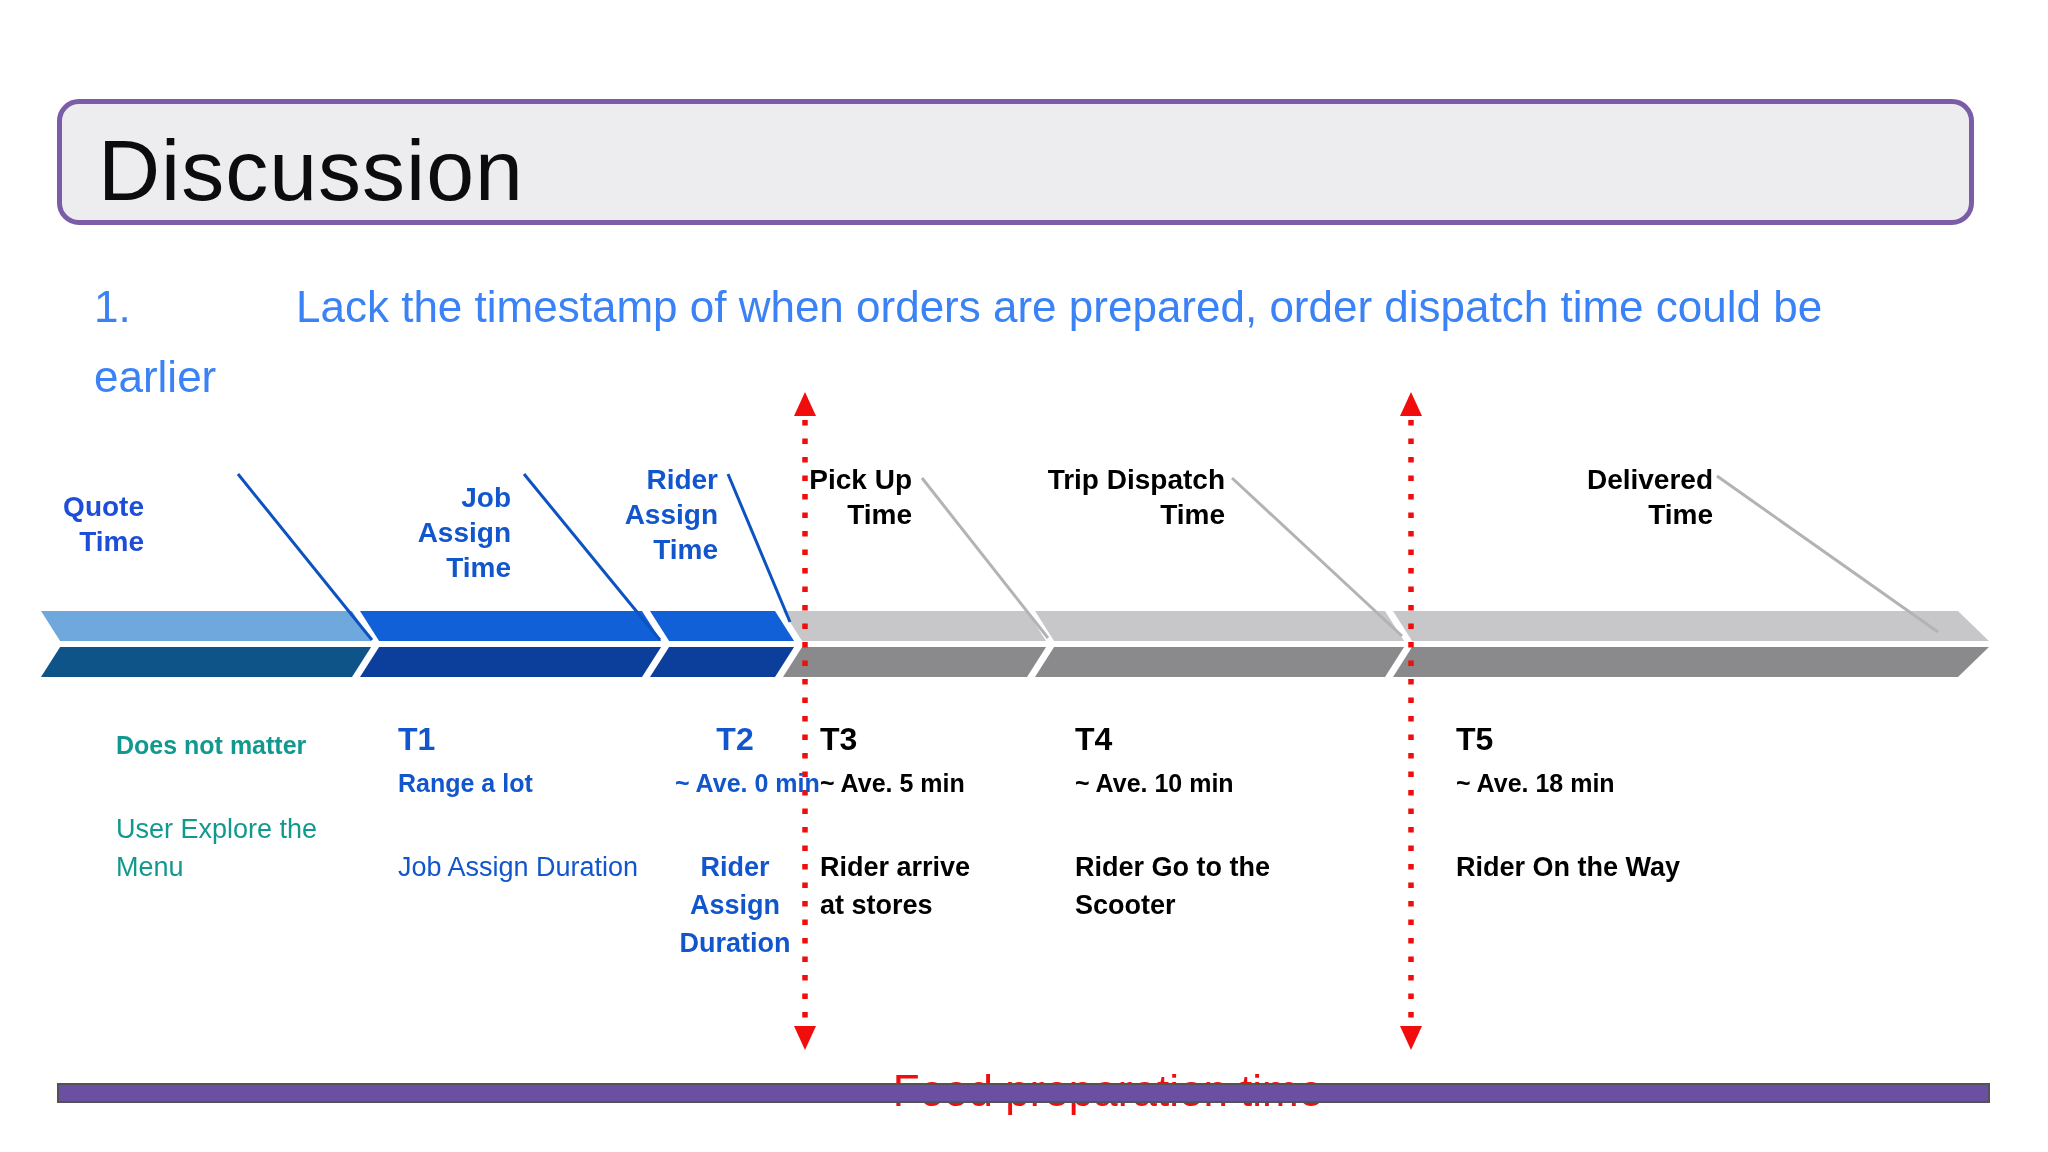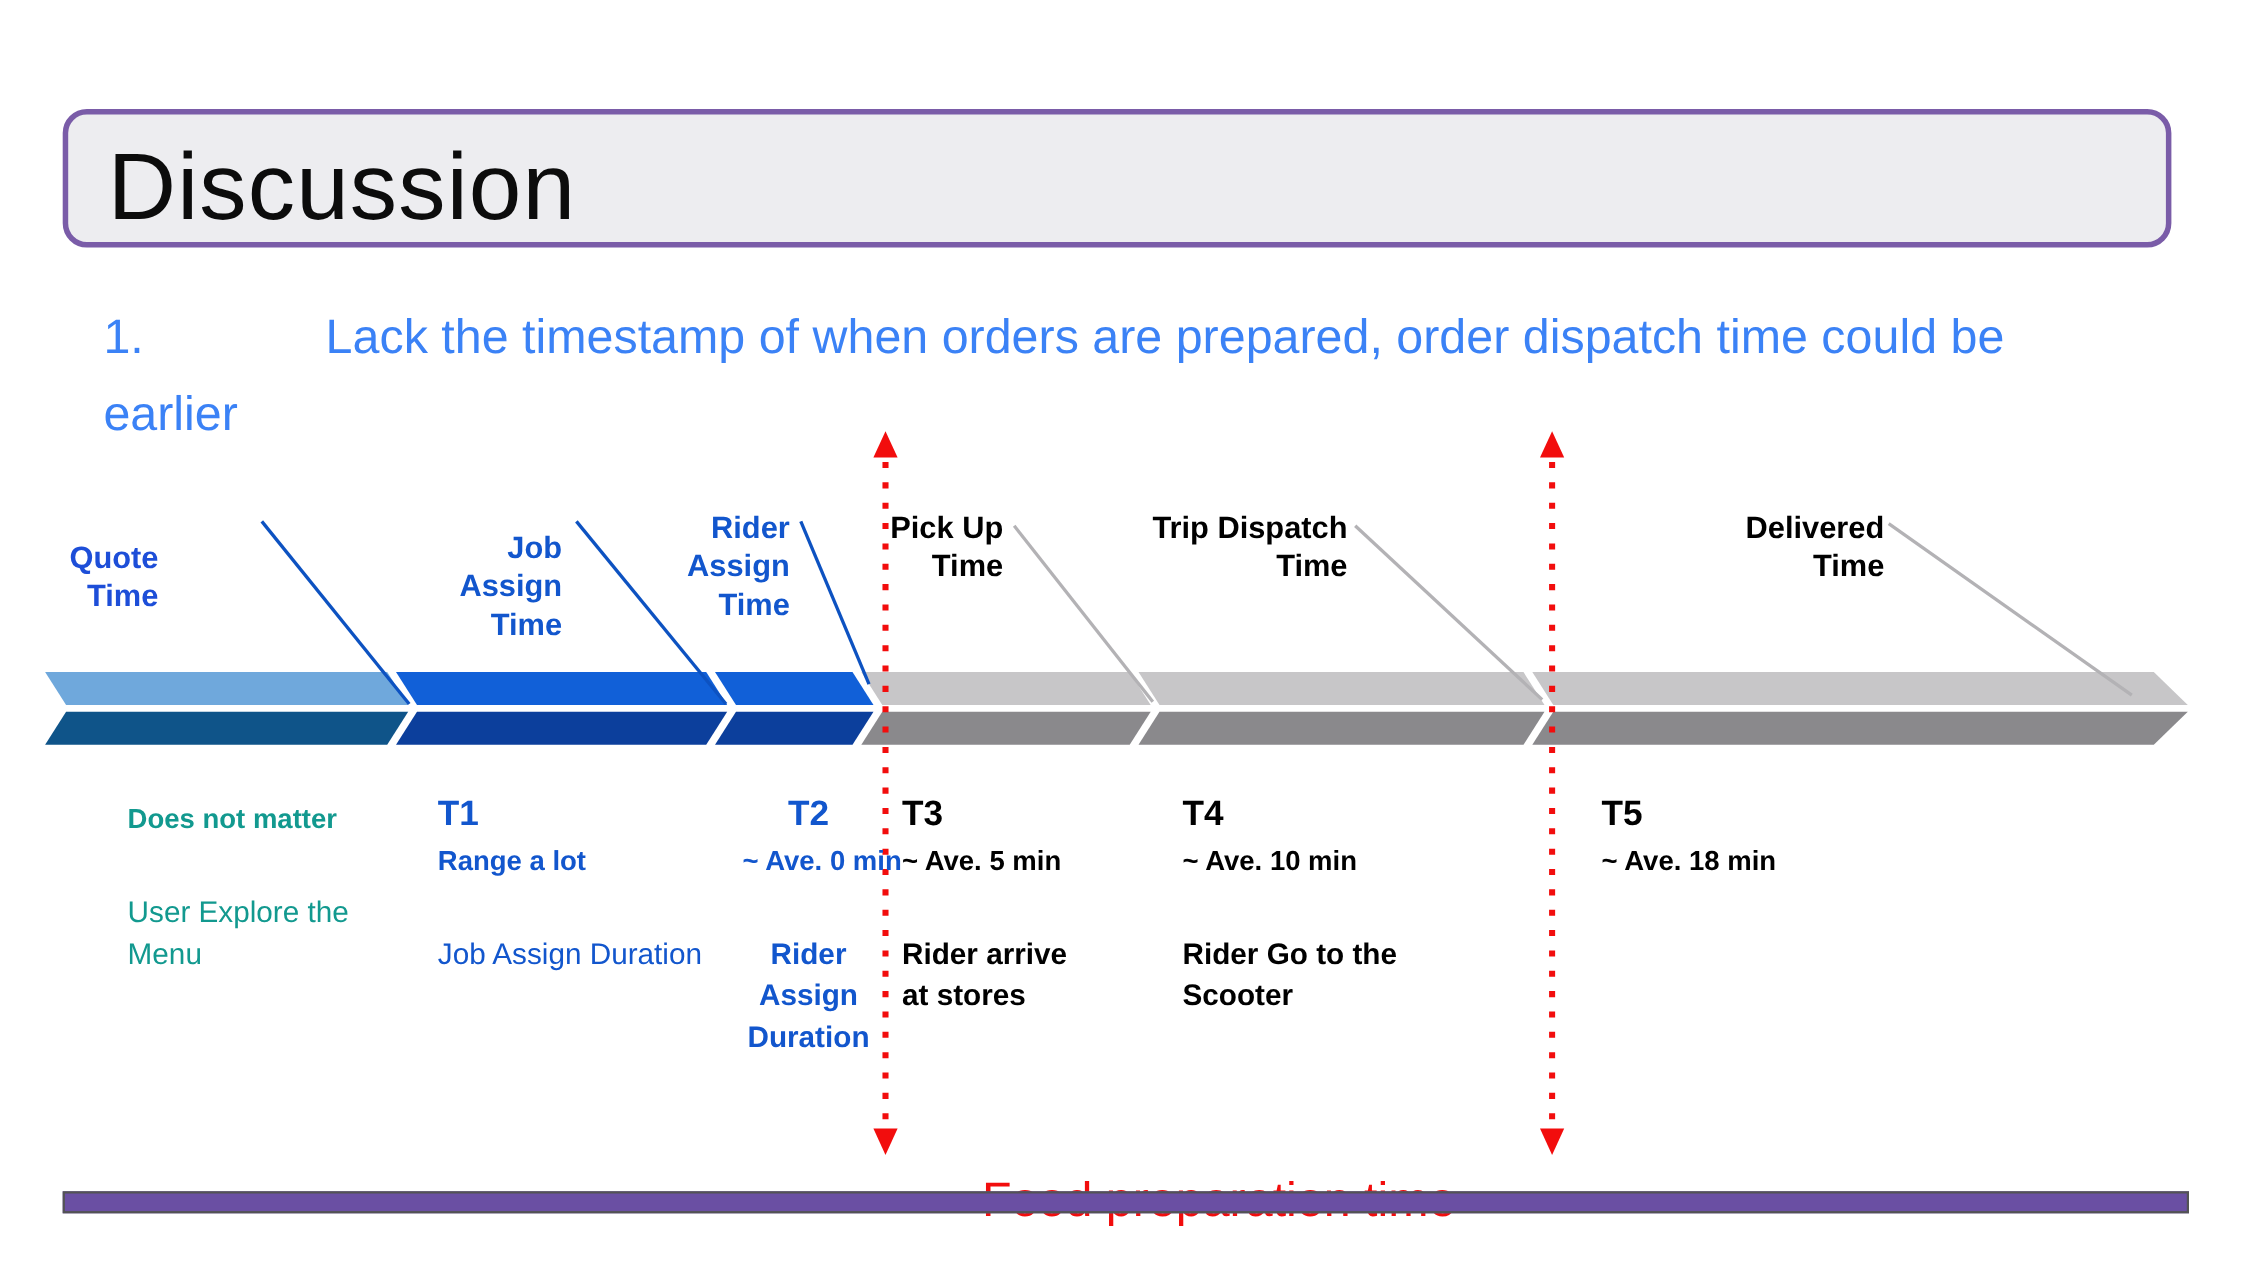--- a/index.html
+++ b/index.html
@@ -139,20 +139,21 @@
         <div class="t-desc bold">Rider arrive at stores</div>
       </div>
       <div class="t-col" style="left: 1075px; top: 720px; width: 200px; color: rgb(0, 0, 0);">
         <div class="t-name">T4</div>
         <div class="t-sub">~ Ave. 10 min</div>
         <div class="t-desc bold">Rider Go to the Scooter</div>
       </div>
       <div class="t-col" style="left: 1456px; top: 720px; width: 330px; color: rgb(0, 0, 0);">
         <div class="t-name">T5</div>
         <div class="t-sub">~ Ave. 18 min</div>
+        <div class="t-desc bold">Rider On the Way</div>
       </div>
     </div>
 
   <div id="food-prep" style="left: 805px; width: 606px; top: 1066px; color: rgb(242, 13, 13);">Food preparation time</div>
 
   <div id="bottom-bar" style="background: rgb(106, 79, 163); border-color: rgb(83, 83, 85);"></div>
 
 </div>
 
 </body></html>

